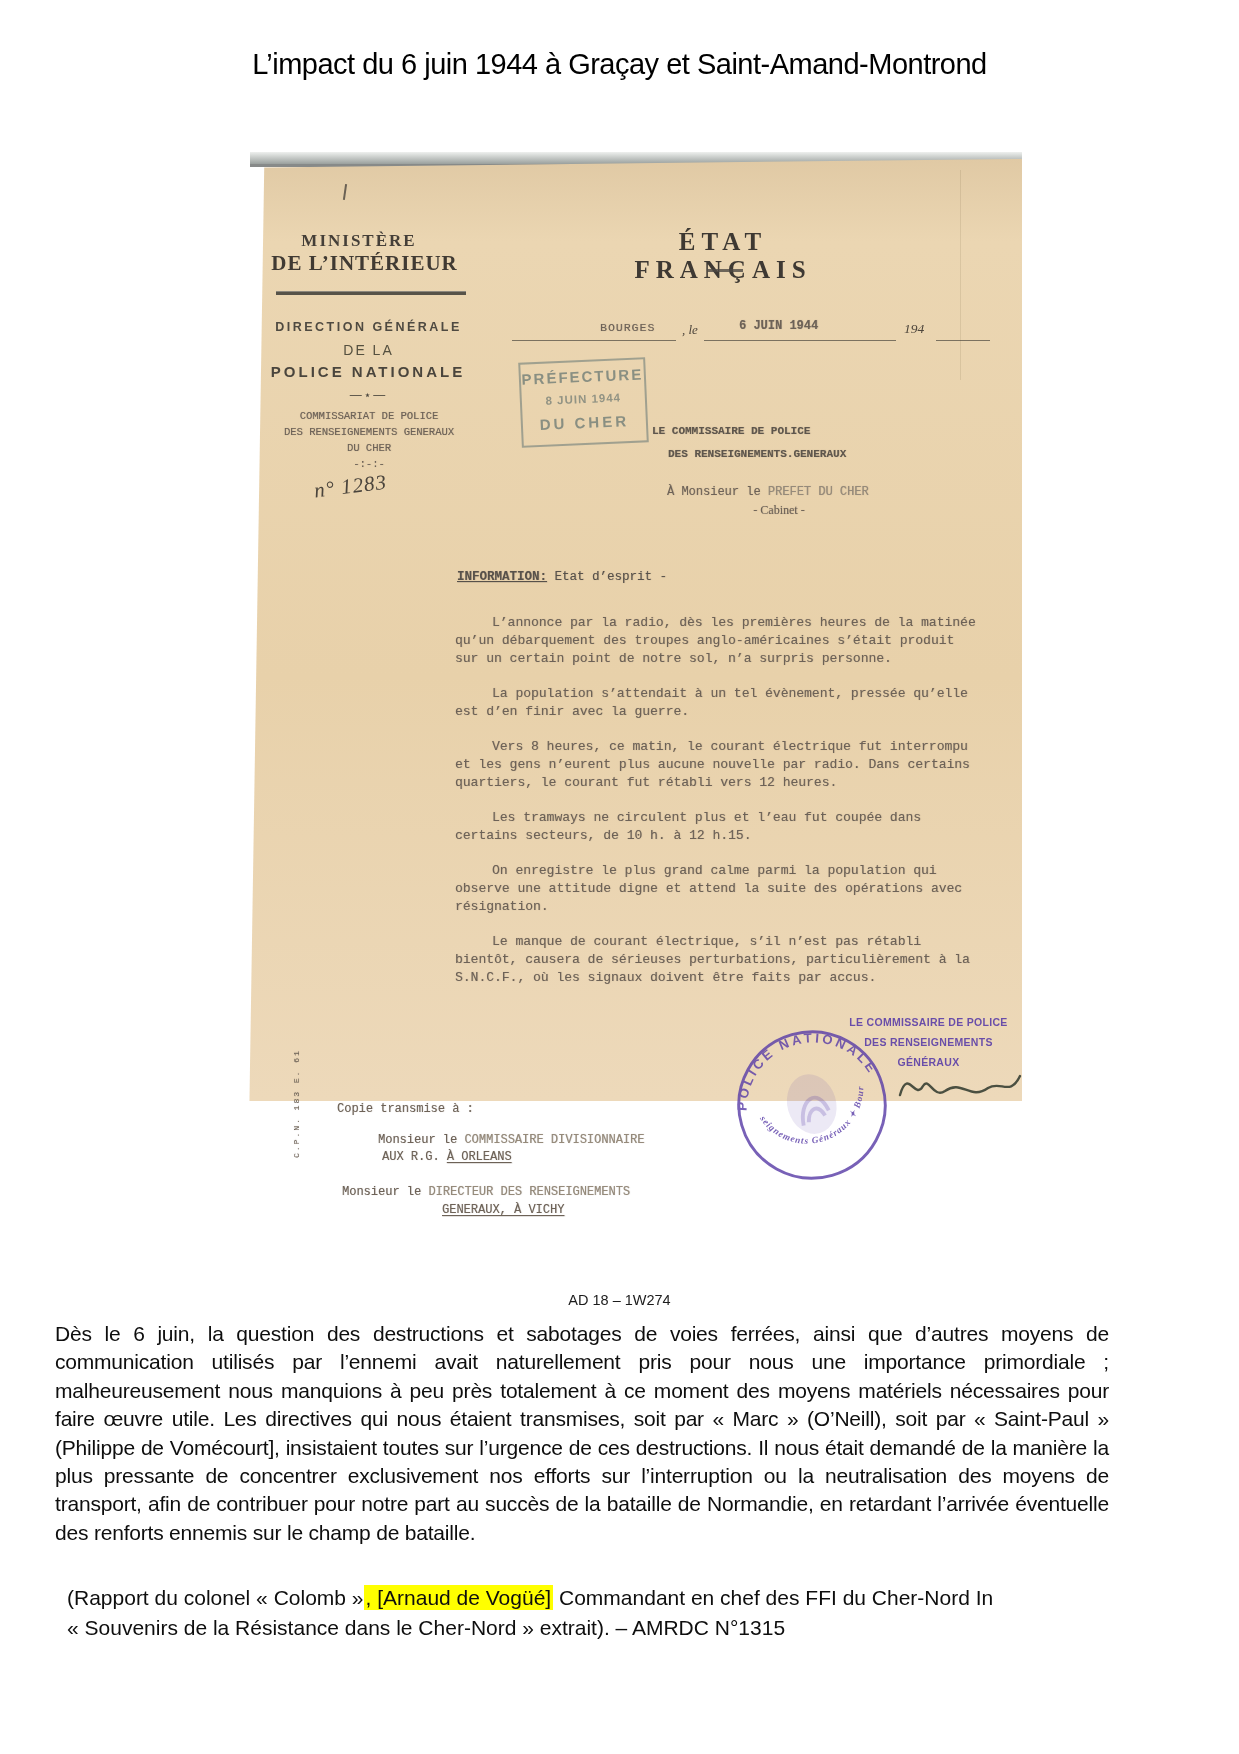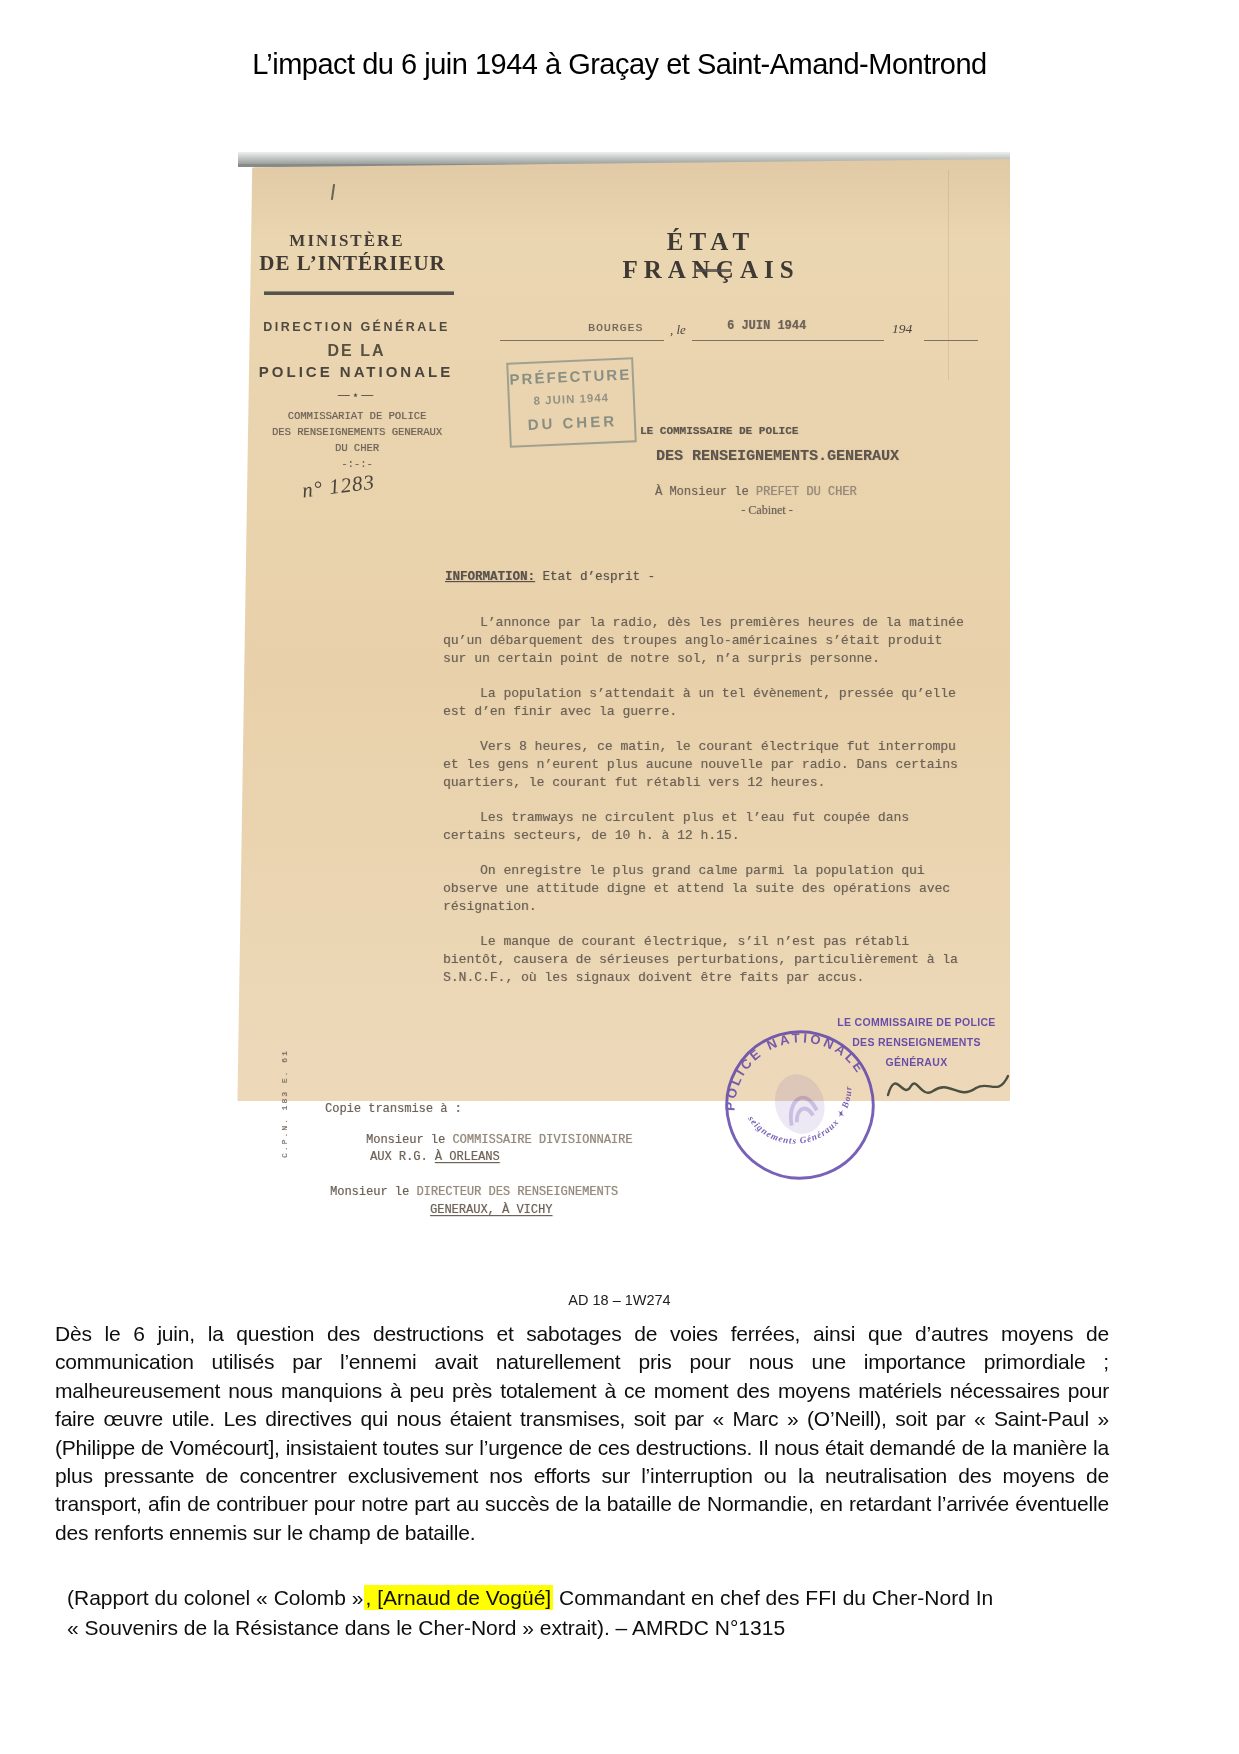--- a/index.html
+++ b/index.html
@@ -7,21 +7,21 @@
   #page {
     position:relative; width:1239px; height:1754px; background:#fff; overflow:hidden;
     font-family:"Liberation Sans", sans-serif; color:#111;
   }
   
   .page-title {
     position:absolute; top:48px; left:0; right:0; text-align:center;
     font-size:29px; font-weight:400; color:#000; letter-spacing:-0.5px;
   }
   
-  .scan { position:absolute; left:232px; top:152px; width:778px; height:949px; }
+  .scan { position:absolute; left:244px; top:152px; width:778px; height:949px; }
   .scan .edge-top {
     position:absolute; top:0; left:6px; right:0; height:12px;
     background:linear-gradient(#eef0ee, #9aa09d);
   }
   .scan .edge-line { position:absolute; top:12px; left:6px; right:0; height:3px; background:#474c49; opacity:.65; }
   .paper {
     position:absolute; top:5px; left:0; right:0; bottom:0;
     background:linear-gradient(180deg,#e0c9a4 0%, #ebd6b2 9%, #e8d1aa 55%, #edd9ba 100%);
     clip-path:polygon(2.6% 1.1%, 100% 0.2%, 100% 100%, 0.7% 100%);
   }
@@ -34,21 +34,21 @@
   .abs { position:absolute; }
 
   
   .ministry1 { left:30px; top:79px; width:170px; text-align:center; font-size:17px; font-weight:700;
                letter-spacing:2px; color:#453f38; }
   .ministry2 { left:18px; top:99px; width:205px; text-align:center; font-size:21px; font-weight:700;
                letter-spacing:1px; color:#403a33; }
   .lh-rule { left:32px; top:139px; width:190px; height:4px; background:#575349; border-top:1px solid #8d887d; }
   .direction1 { left:22px; top:168px; width:205px; text-align:center; font-size:12.5px; font-weight:700;
                 letter-spacing:2.5px; color:#4f4a41; }
-  .direction2 { left:22px; top:190px; width:205px; text-align:center; font-size:16px; font-weight:700;
+  .direction2 { left:22px; top:190px; width:205px; text-align:center; font-size:14px; font-weight:400;
                 letter-spacing:2px; color:#55503f; }
   .direction3 { left:14px; top:211px; width:220px; text-align:center; font-size:15px; font-weight:700;
                 letter-spacing:3px; color:#4a453d; }
   .ornament   { left:22px; top:236px; width:205px; text-align:center; font-size:12px; color:#4f4a41; letter-spacing:2px; }
   .commissariat { left:0; top:256px; width:250px; text-align:center; font-size:10.5px; line-height:16px; }
   .numero { left:70px; top:322px; font-family:"Liberation Serif",serif; font-style:italic;
             font-size:21px; color:#4a443c; transform:rotate(-7deg); letter-spacing:1px; }
 
   
   .etat { left:347px; top:76px; width:264px; text-align:center; font-size:25px; font-weight:700;
@@ -63,21 +63,21 @@
   .dl3 { left:692px; top:188px; width:54px;  height:1px; background:rgba(86,80,70,.75); }
 
   
   .pref-box { left:276px; top:208px; width:127px; height:85px; border:2.5px solid rgba(128,138,130,.7);
               transform:rotate(-2.5deg); text-align:center; font-weight:700; color:rgba(120,130,122,.85); }
   .pref-box .l1 { margin-top:6px;  font-size:15px; letter-spacing:2px; }
   .pref-box .l2 { margin-top:8px;  font-size:11.5px; letter-spacing:1px; color:rgba(116,126,118,.75); }
   .pref-box .l3 { margin-top:9px;  font-size:15px; letter-spacing:3px; }
 
   .sender1 { left:408px; top:273px; font-size:11px; font-weight:700; color:#5e564c; }
-  .sender2 { left:424px; top:296px; font-size:15px; font-weight:700; color:#5e564c; }
+  .sender2 { left:424px; top:296px; font-size:11px; font-weight:700; color:#5e564c; }
   .recipient { left:423px; top:333px; font-size:12px; }
   .recipient .faded { color:#97range; }
   .faded { color:#958a7a; }
   .cabinet { left:430px; top:351px; width:210px; text-align:center; font-size:12px;font-family:Liberation Serif, serif; }
 
   
   .subject { left:213px; top:418px; font-size:12.5px; color:#57514a; }
   .subject .lbl { font-weight:700; text-decoration:underline; }
   .typed-body { left:211px; top:462px; width:530px; font-size:13px; line-height:18px; }
   .typed-body p { text-indent:37px; margin:0 0 17px 0; }

